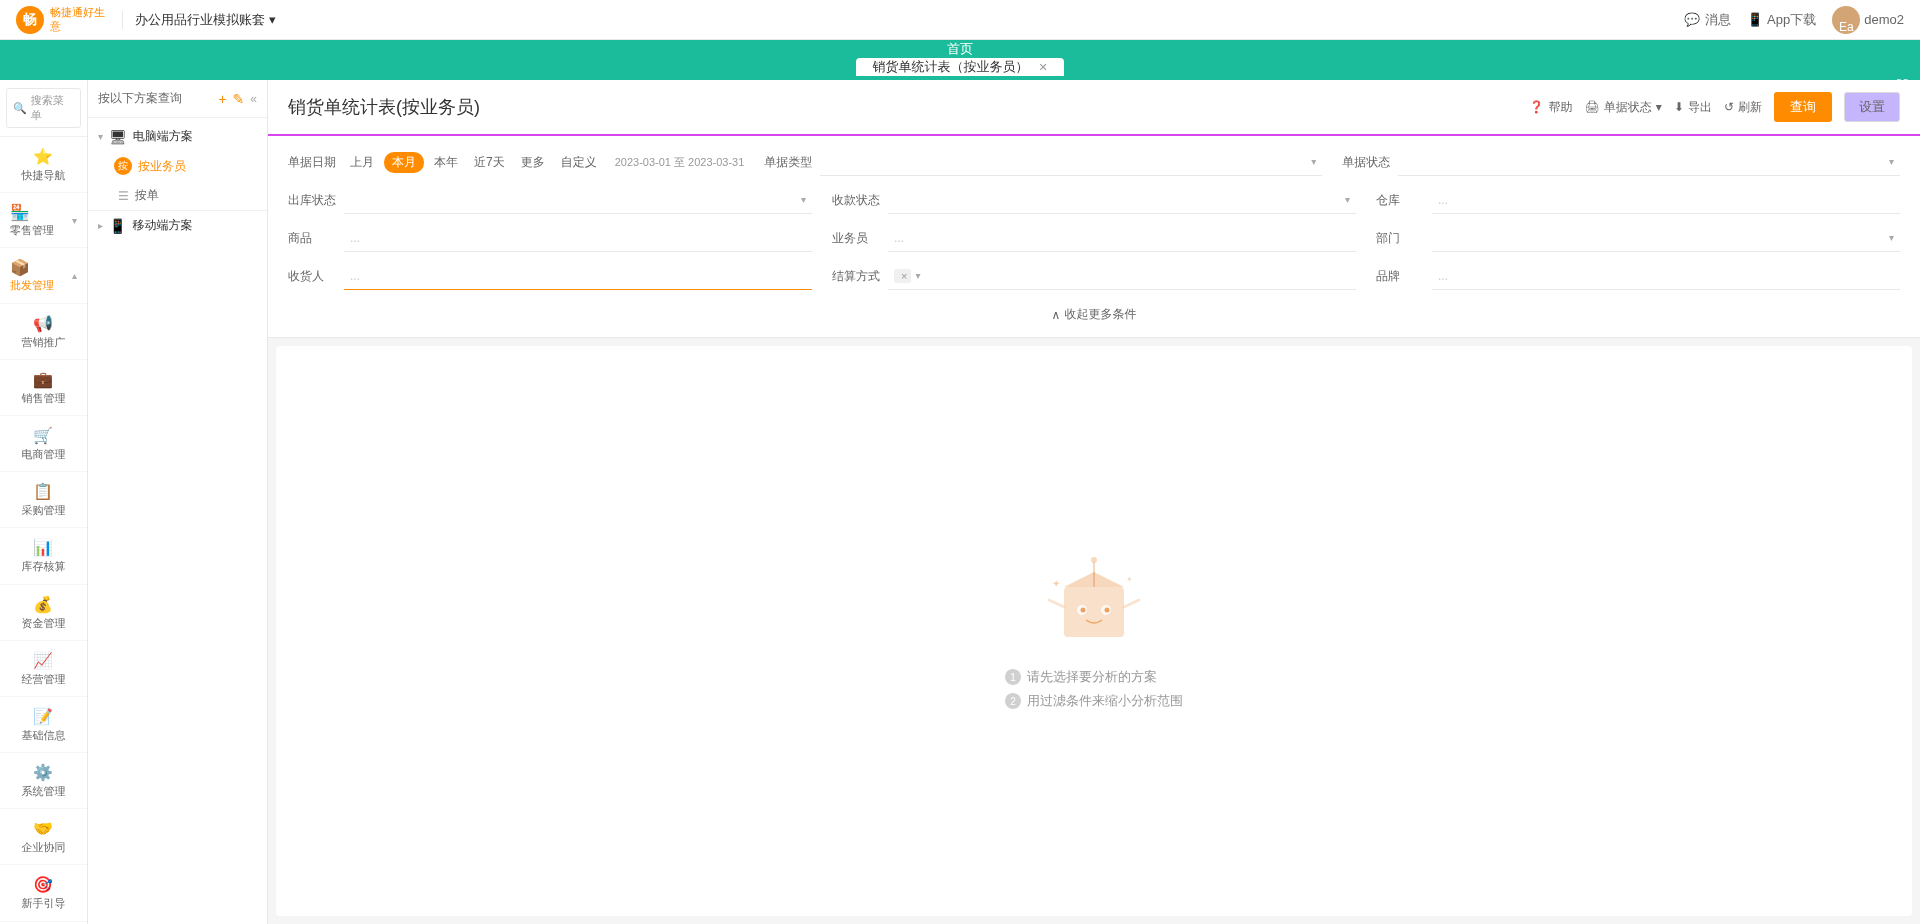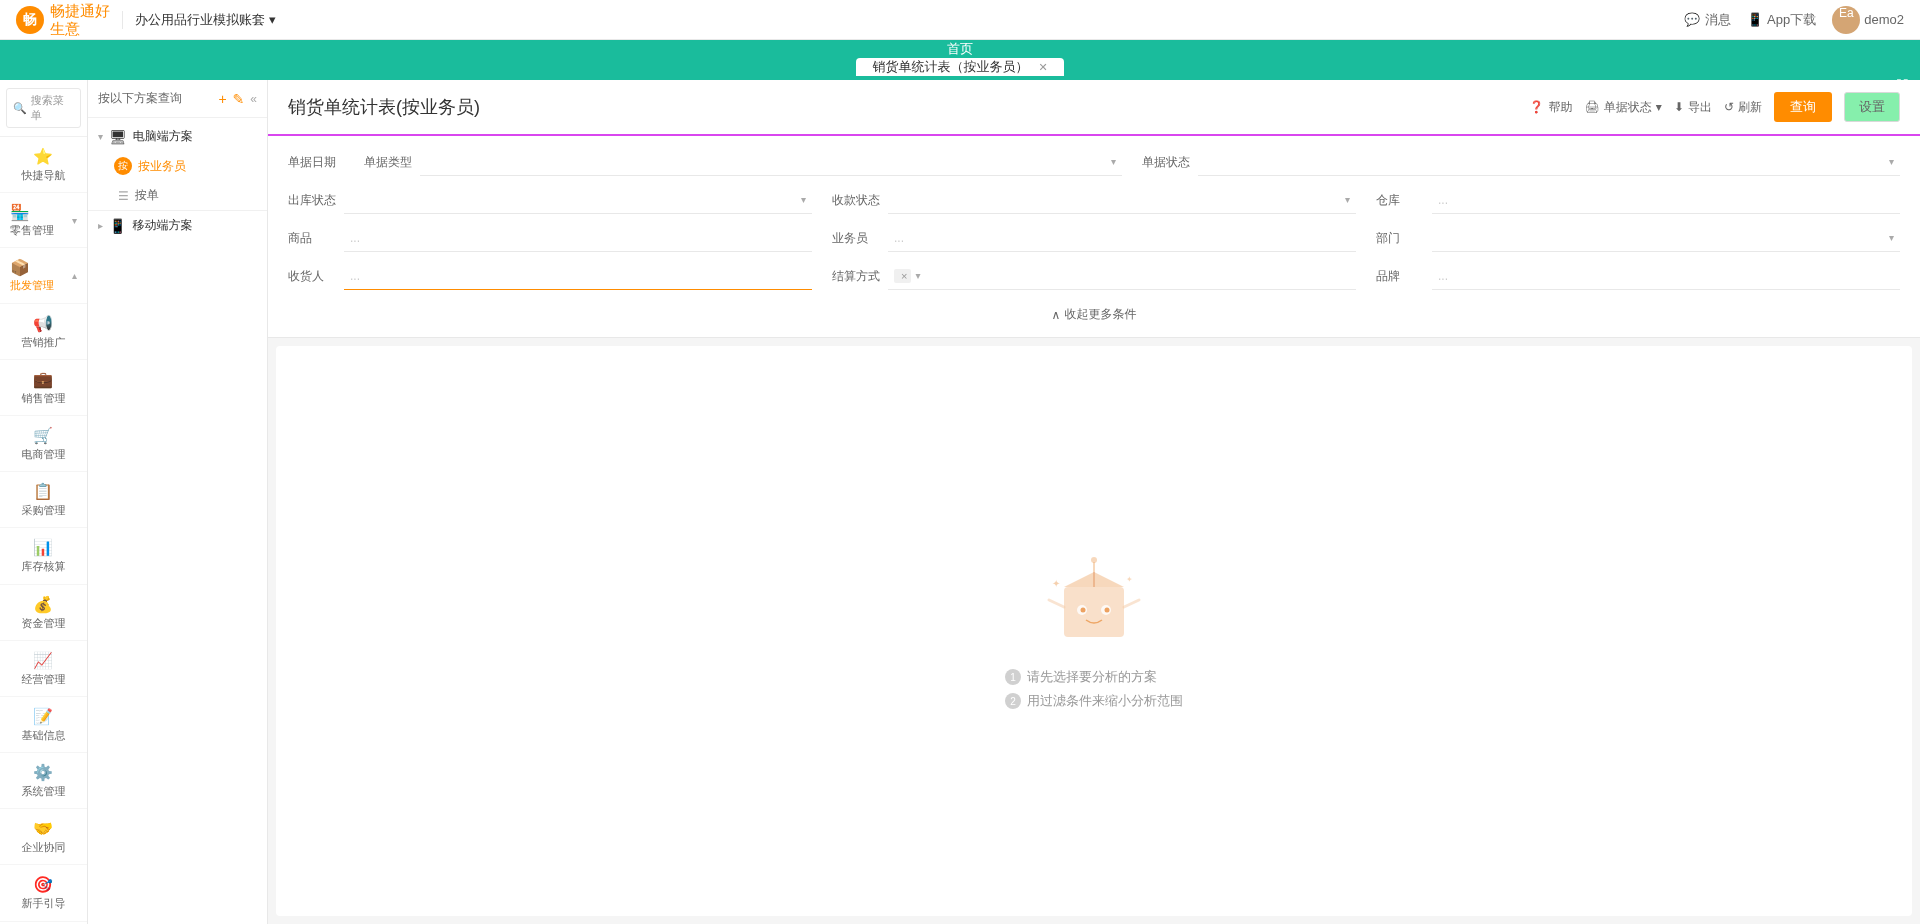--- a/index.html
+++ b/index.html
@@ -12,25 +12,25 @@
       display: flex;
       align-items: center;
       justify-content: space-between;
       padding: 0 16px;
       border-bottom: 1px solid #e8e8e8;
       flex-shrink: 0;
     }
     .top-header-left { display: flex; align-items: center; gap: 8px; }
     .logo-area { display: flex; align-items: center; gap: 6px; }
     .logo-icon { width: 28px; height: 28px; background: #ff8c00; border-radius: 50%; display: flex; align-items: center; justify-content: center; color: #fff; font-size: 14px; font-weight: bold; }
-    .logo-text { font-size: 15px; color: #ff8c00; line-height: 1.2; max-width: 60px; }
+    .logo-text { font-size: 11px; color: #ff8c00; line-height: 1.2; max-width: 60px; }
     .app-selector { display: flex; align-items: center; gap: 4px; font-size: 13px; color: #333; cursor: pointer; border-left: 1px solid #e8e8e8; padding-left: 12px; margin-left: 4px; }
     .top-header-right { display: flex; align-items: center; gap: 16px; }
     .header-action { display: flex; align-items: center; gap: 4px; font-size: 13px; color: #666; cursor: pointer; }
-    .avatar { width: 28px; height: 28px; border-radius: 50%; background: #d4a574; display: flex; align-items: flex-start; justify-content: center; font-size: 11px; color: #fff; overflow: hidden; }
+    .avatar { width: 28px; height: 28px; border-radius: 50%; background: #d4a574; display: flex; align-items: flex-end; justify-content: center; font-size: 11px; color: #fff; overflow: hidden; }
 
     
     .tab-bar {
       background: #1abc9c;
       height: 40px;
       display: flex;
       align-items: center;
       padding: 0 0;
       flex-shrink: 0;
       flex-direction: column;
@@ -206,21 +206,21 @@
     .btn-primary {
       background: #ff8c00;
       color: #fff;
       border: none;
       border-radius: 3px;
       padding: 6px 16px;
       font-size: 13px;
       cursor: pointer;
     }
     .btn-secondary {
-      background: #86efac;
+      background: #c4b5fd;
       color: #666;
       border: 1px solid #d9d9d9;
       border-radius: 3px;
       padding: 5px 14px;
       font-size: 13px;
       cursor: pointer;
     }
 
     
     .filter-area {
@@ -552,20 +552,29 @@
           <button class="btn-primary">查询</button>
           <button class="btn-secondary">设置</button>
         </div>
       </div>
 
       <div class="filter-area">
 
         <div class="filter-row">
           <div class="date-filter-area">
             <span class="date-label">单据日期</span>
+            <div class="date-tabs">
+              <span class="date-tab">上月</span>
+              <span class="date-tab active">本月</span>
+              <span class="date-tab">本年</span>
+              <span class="date-tab">近7天</span>
+              <span class="date-tab">更多</span>
+              <span class="date-tab">自定义</span>
+              <span class="date-range">2023-03-01 至 2023-03-31</span>
+            </div>
           </div>
           <div class="filter-divider"></div>
           <div class="filter-field">
             <span class="filter-label">单据类型</span>
             <div class="filter-control">
               <span class="ctrl-placeholder"></span>
               <span class="ctrl-arrow">▾</span>
             </div>
           </div>
           <div class="filter-divider"></div>

